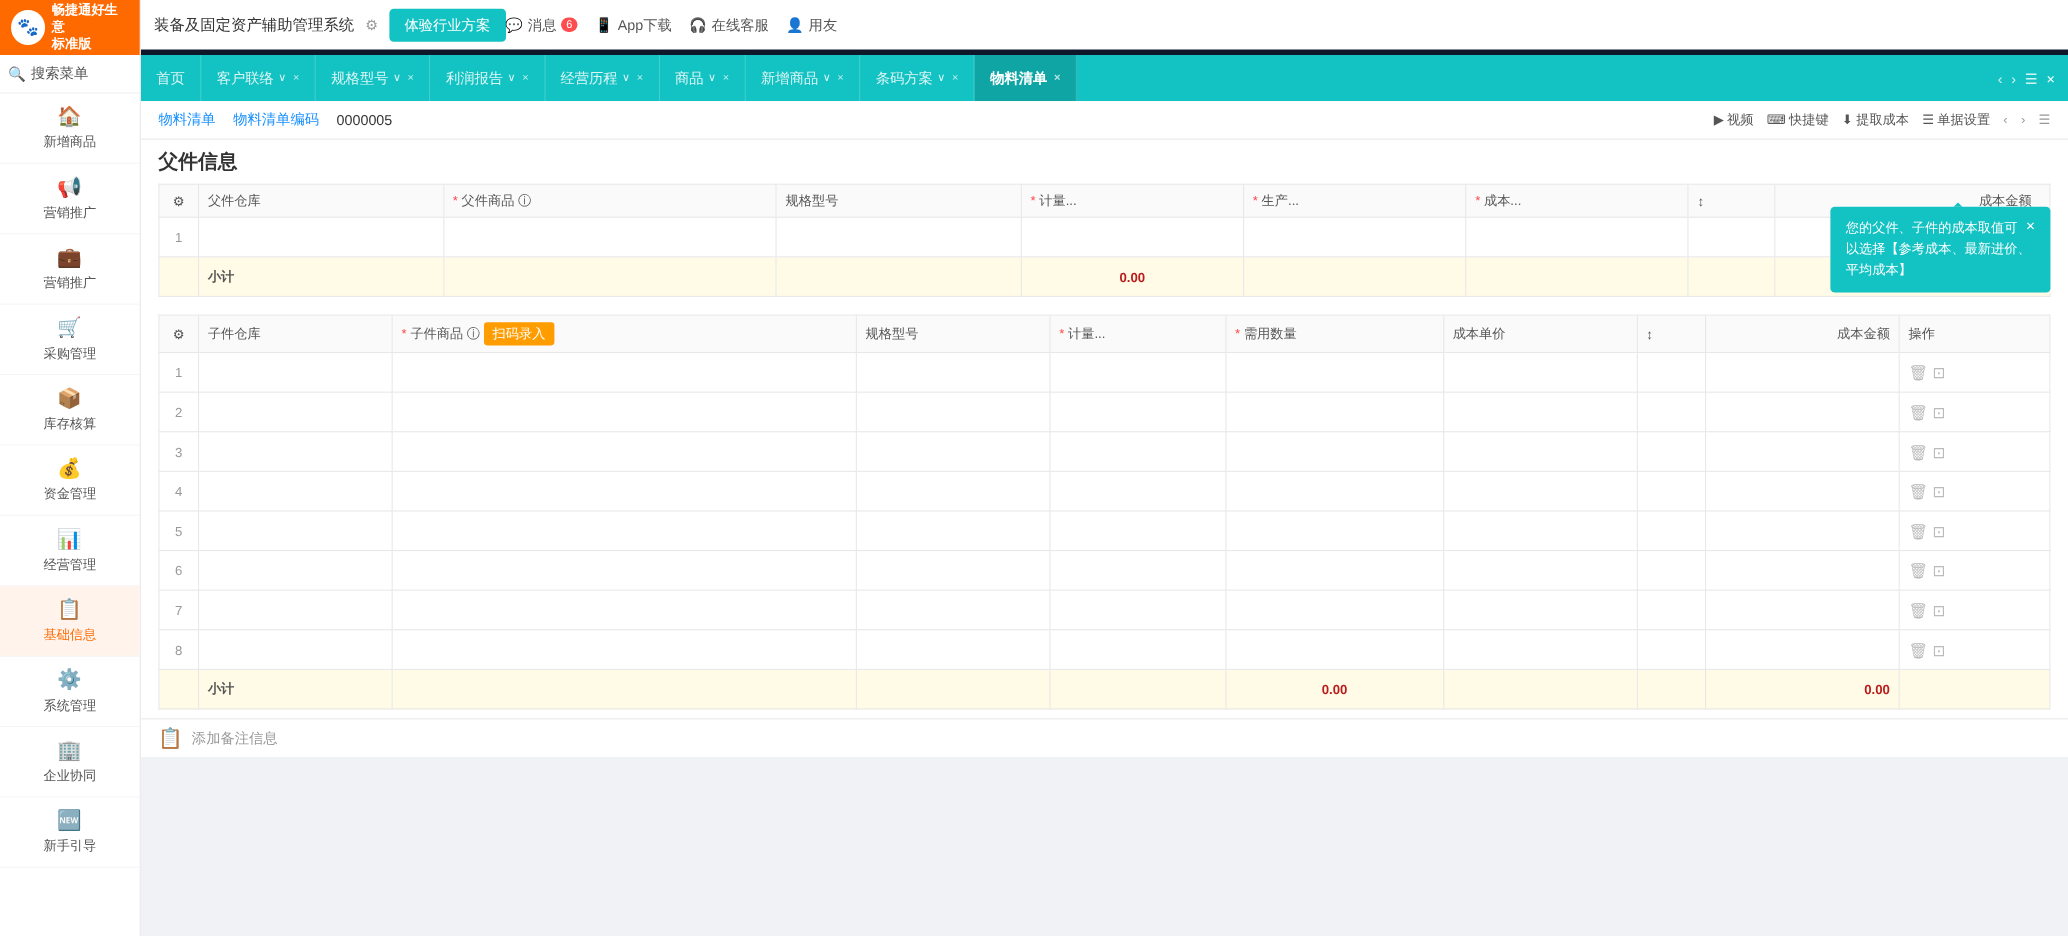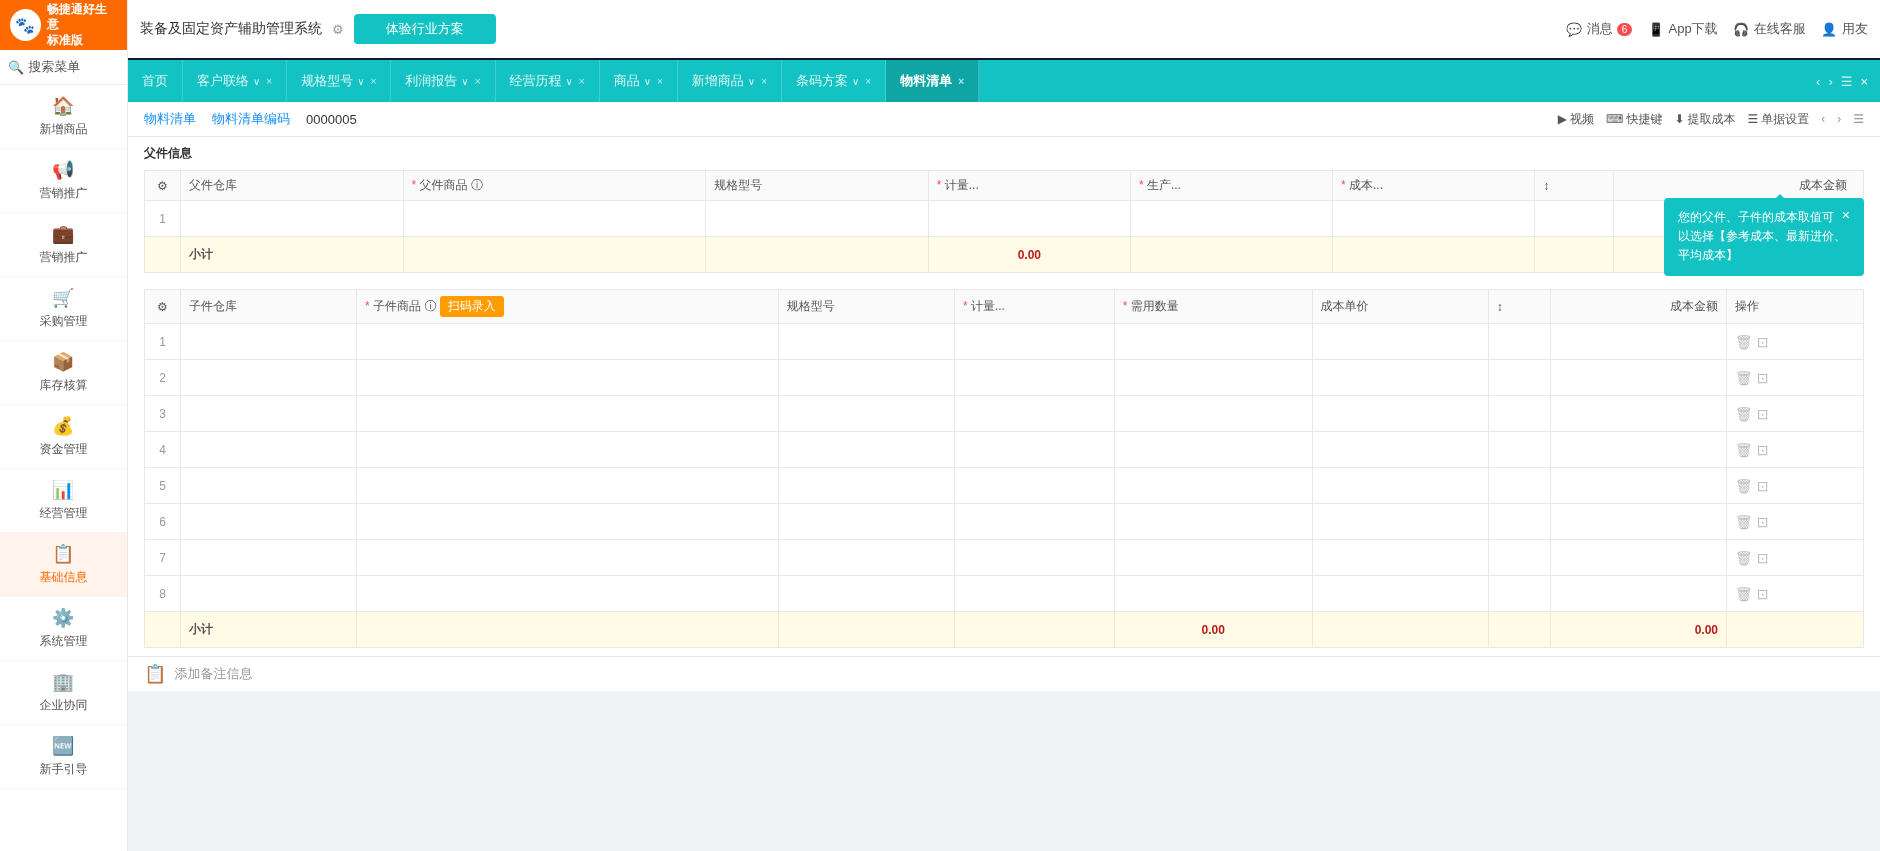--- a/index.html
+++ b/index.html
@@ -60,38 +60,37 @@
     }
     .sidebar-item.active { background: #fff3ec; color: #ff6a00; }
     .sidebar-item .si-icon { font-size: 18px; }
 
     
     .main { flex: 1; display: flex; flex-direction: column; overflow: hidden; }
 
     
     .top-bar {
       background: #fff;
-      border-bottom: 2px solid #0f172a;
+      border-bottom: 5px solid #0f172a;
       padding: 0 12px;
-      height: 60px;
-      display: flex;
-      align-items: center;
-      justify-content: space-between;
+      height: 50px;
+      display: flex;
+      align-items: center;
     }
     .top-bar-left { display: flex; align-items: center; gap: 10px; }
     .system-title { font-size: 14px; color: #333; }
     .top-bar-right { display: flex; align-items: center; gap: 16px; color: #555; font-size: 13px; }
     .top-bar-right .tb-item { display: flex; align-items: center; gap: 4px; cursor: pointer; }
     .badge { background: #ff4d4f; color: #fff; border-radius: 10px; font-size: 10px; padding: 1px 5px; }
     .try-btn {
       background: #13c2c2;
       color: #fff;
       border: none;
       border-radius: 4px;
-      padding: 6px 32px;
+      padding: 6px 14px;
       cursor: pointer;
       font-size: 13px;
     }
 
     
     .tab-nav {
       background: #13c2c2;
       display: flex;
       align-items: center;
       height: 42px;
@@ -146,21 +145,21 @@
       display: flex;
       align-items: center;
       gap: 12px;
       color: #555;
       font-size: 12px;
     }
     .toolbar-right .tr-item { display: flex; align-items: center; gap: 3px; cursor: pointer; color: #555; }
 
     
     .section { padding: 8px 16px; }
-    .section-title { font-size: 12px; font-weight: bold; color: #333; margin-bottom: 8px; }
+    .section-title { font-size: 18px; font-weight: bold; color: #333; margin-bottom: 8px; }
 
     
     .data-table {
       width: 100%;
       border-collapse: collapse;
       font-size: 12px;
     }
     .data-table th {
       background: #fafafa;
       border: 1px solid #e8e8e8;

